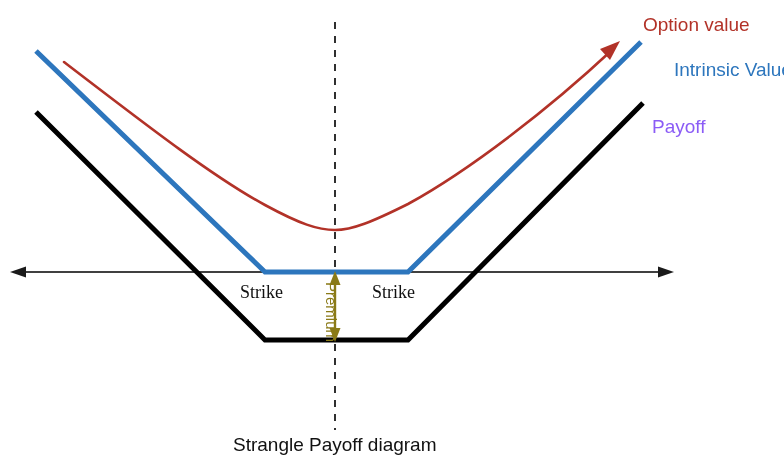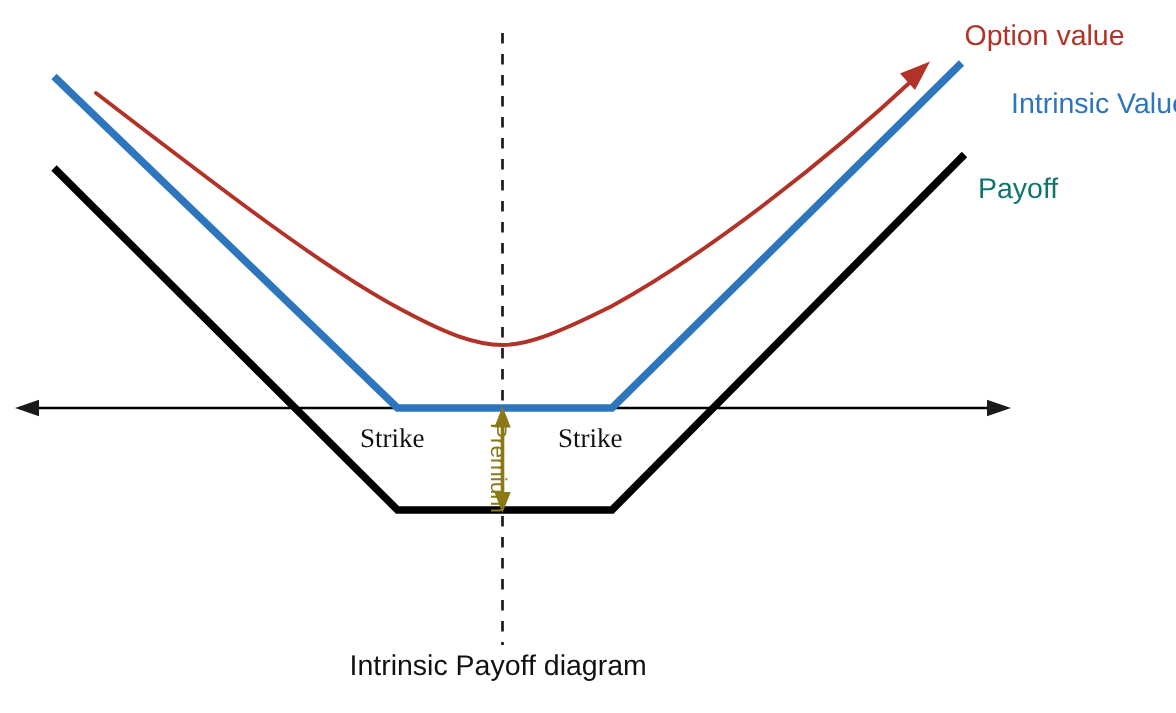--- a/index.html
+++ b/index.html
@@ -42,21 +42,21 @@
     text-align: center;
   }
   #lbl-intrinsic-value {
     left: 674px;
     top: 60px;
     color: #2d76bd;
   }
   #lbl-payoff {
     left: 652px;
     top: 117px;
-    color: #0f766e;
+    color: #8b5cf6;
   }
   .strike-lbl {
     font-size: 18px;
     color: #111111;
     font-family: Liberation Serif, serif;
   }
   #lbl-strike-left {
     left: 240px;
     top: 283px;
   }
@@ -119,15 +119,15 @@
   <div class="lbl legend-lbl" id="lbl-intrinsic-value">Intrinsic Value</div>
 
   <div class="lbl legend-lbl" id="lbl-payoff">Payoff</div>
 
   <div class="lbl strike-lbl" id="lbl-strike-left">Strike</div>
 
   <div class="lbl strike-lbl" id="lbl-strike-right">Strike</div>
 
   <div class="lbl" id="lbl-premium">Premium</div>
 
-  <div class="lbl" id="lbl-caption">Intrinsic Payoff diagram</div>
+  <div class="lbl" id="lbl-caption">Strangle Payoff diagram</div>
 
 </div>
 
 </body></html>

